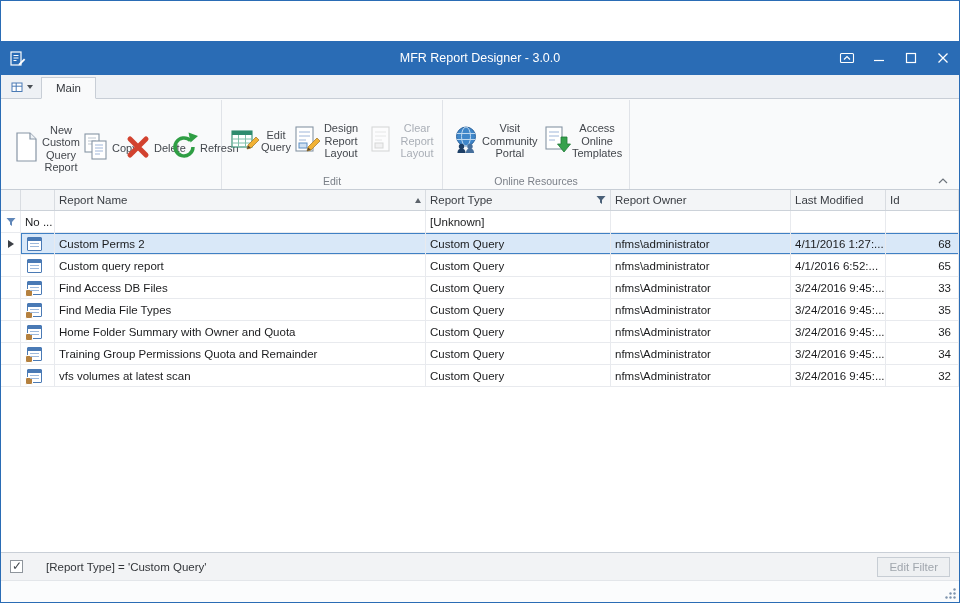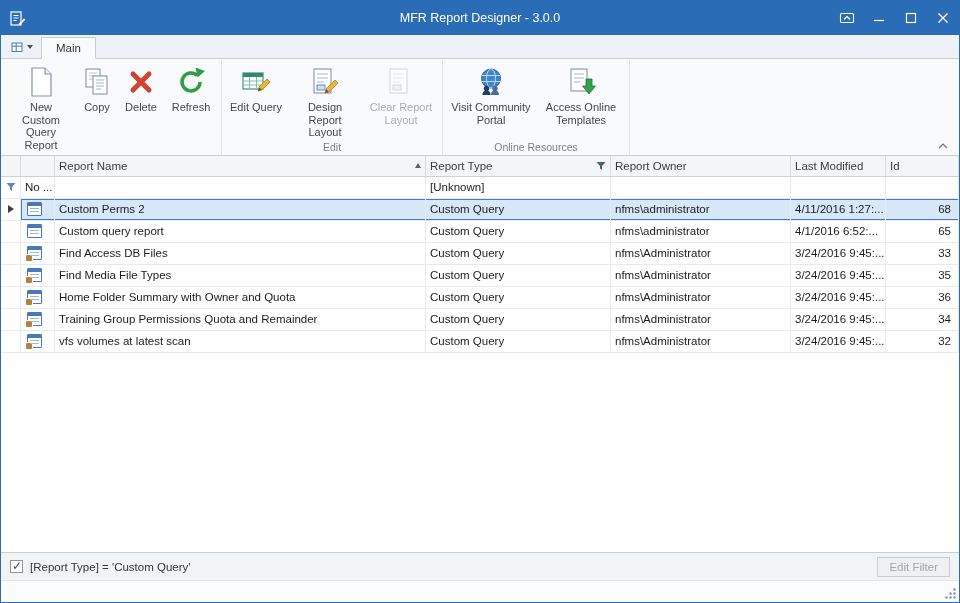--- a/index.html
+++ b/index.html
@@ -1,40 +1,40 @@
 <!DOCTYPE html>
 <html><head>
 <meta charset="utf-8">
 <style>
   html,body{margin:0;padding:0;width:960px;height:603px;overflow:hidden;
     font-family:"Liberation Sans",sans-serif;-webkit-font-smoothing:antialiased;}
   .window{width:960px;height:603px;box-sizing:border-box;border:1px solid #2a6cb5;
     display:flex;flex-direction:column;background:#fff;}
 
   
-  .titlebar{flex:0 0 34px;background:#2a6cb5;color:#fff;display:flex;align-items:center;position:relative;}
+  .titlebar{flex:0 0 34px;background:#2a6cb5;color:#fff;display:flex;align-items:center;position:relative;margin-top:40px;}
   .app-icon{margin-left:8px;display:flex;align-items:center;}
   .tb-title{position:absolute;left:50%;transform:translateX(-50%);font-size:12.5px;white-space:nowrap;}
   .tb-buttons{margin-left:auto;display:flex;height:100%;}
   .tb-btn{width:32px;height:100%;display:flex;align-items:center;justify-content:center;cursor:default;}
   .tb-btn svg{display:block;}
 
   
   .tabrow{flex:0 0 23px;background:#eef1f5;display:flex;align-items:flex-end;border-bottom:1px solid #c8ced6;}
   .menu-btn{height:22px;display:flex;align-items:center;padding:0 8px 0 10px;gap:4px;}
   .menu-caret{width:0;height:0;border-left:3.5px solid transparent;border-right:3.5px solid transparent;border-top:4px solid #4a4f55;}
   .tab{height:22px;line-height:21px;padding:0 14px;font-size:11.5px;color:#33373c;box-sizing:border-box;}
   .tab.active{background:#f9fafb;border:1px solid #c8ced6;border-bottom:1px solid #f9fafb;margin-bottom:-1px;}
 
   
   .ribbon{flex:0 0 89px;background:#f9fafb;border-bottom:1px solid #c8ced6;display:flex;align-items:stretch;
     padding:1px 2px 0 2px;position:relative;}
   .rgroup{display:flex;flex-direction:column;border-right:1px solid #e0e3e8;padding:0 1px;}
   .rbuttons{flex:1;display:flex;align-items:stretch;padding:2px 2px 0 2px;}
-  .rbtn{display:flex;flex-direction:column;align-items:center;padding:4px 3px 1px 3px;margin:0 1px;box-sizing:border-box;border-radius:2px;}
+  .rbtn{display:flex;flex-direction:row;align-items:center;padding:4px 3px 1px 3px;margin:0 1px;box-sizing:border-box;border-radius:2px;}
   .rbtn svg{flex:0 0 auto;}
   .rbtn .lbl{margin-top:3px;font-size:11px;line-height:12.5px;text-align:center;color:#43474d;}
   .rbtn.disabled .lbl{color:#a9aeb6;}
   .rbtn.disabled svg{opacity:.55;filter:grayscale(1);}
   .glabel{flex:0 0 15px;text-align:center;font-size:10.5px;color:#7a7f87;line-height:14px;}
   .collapse-ribbon{position:absolute;right:8px;bottom:2px;width:16px;height:13px;display:flex;align-items:center;justify-content:center;}
 
   
   .grid{flex:1 1 auto;display:flex;flex-direction:column;overflow:hidden;background:#fff;}
   .ghead{flex:0 0 20px;display:flex;background:#f3f5f7;border-bottom:1px solid #ccd2d9;font-size:11.5px;color:#393d43;}
@@ -60,21 +60,21 @@
   
   .row-icon{position:relative;width:13px;height:12px;border:1px solid #4a7ab5;background:#fff;border-radius:1px;flex:0 0 auto;}
   .row-icon::before{content:"";position:absolute;left:0;right:0;top:0;height:3px;background:#4a7ab5;}
   .row-icon::after{content:"";position:absolute;left:2px;right:2px;top:5px;bottom:1px;
     background:repeating-linear-gradient(#9db9dc 0 1px,transparent 1px 3px);}
   .row-icon .badge{display:none;}
   .row-icon[data-icon="script-report-icon"] .badge{display:block;position:absolute;left:-3px;bottom:-3px;width:6px;height:6px;
     background:#b5813f;border:1px solid #fff;border-radius:2px;}
 
   
-  .filterpanel{flex:0 0 27px;background:#f2f3f5;border-top:1px solid #c9cfd7;display:flex;align-items:center;padding:0 9px;gap:7px;}
+  .filterpanel{flex:0 0 27px;background:#f2f3f5;border-top:1px solid #c9cfd7;display:flex;align-items:center;padding:0 9px;gap:23px;}
   .checkbox{width:13px;height:13px;box-sizing:border-box;background:#fff;border:1px solid #8f959c;position:relative;flex:0 0 auto;}
   .checkbox.checked::after{content:"\2713";position:absolute;left:1px;top:-2px;font-size:12px;color:#44494e;}
   .filter-text{font-size:11.5px;color:#33363a;}
   .edit-filter{margin-left:auto;height:20px;line-height:18px;box-sizing:border-box;padding:0 11px;
     border:1px solid #c7cdd4;background:#eef0f2;color:#a0a6ad;font-size:11.5px;}
 
   
   .statusbar{flex:0 0 21px;background:#fbfcfd;border-top:1px solid #e3e6ea;position:relative;}
   .grip{position:absolute;right:2px;bottom:2px;}
 </style>

